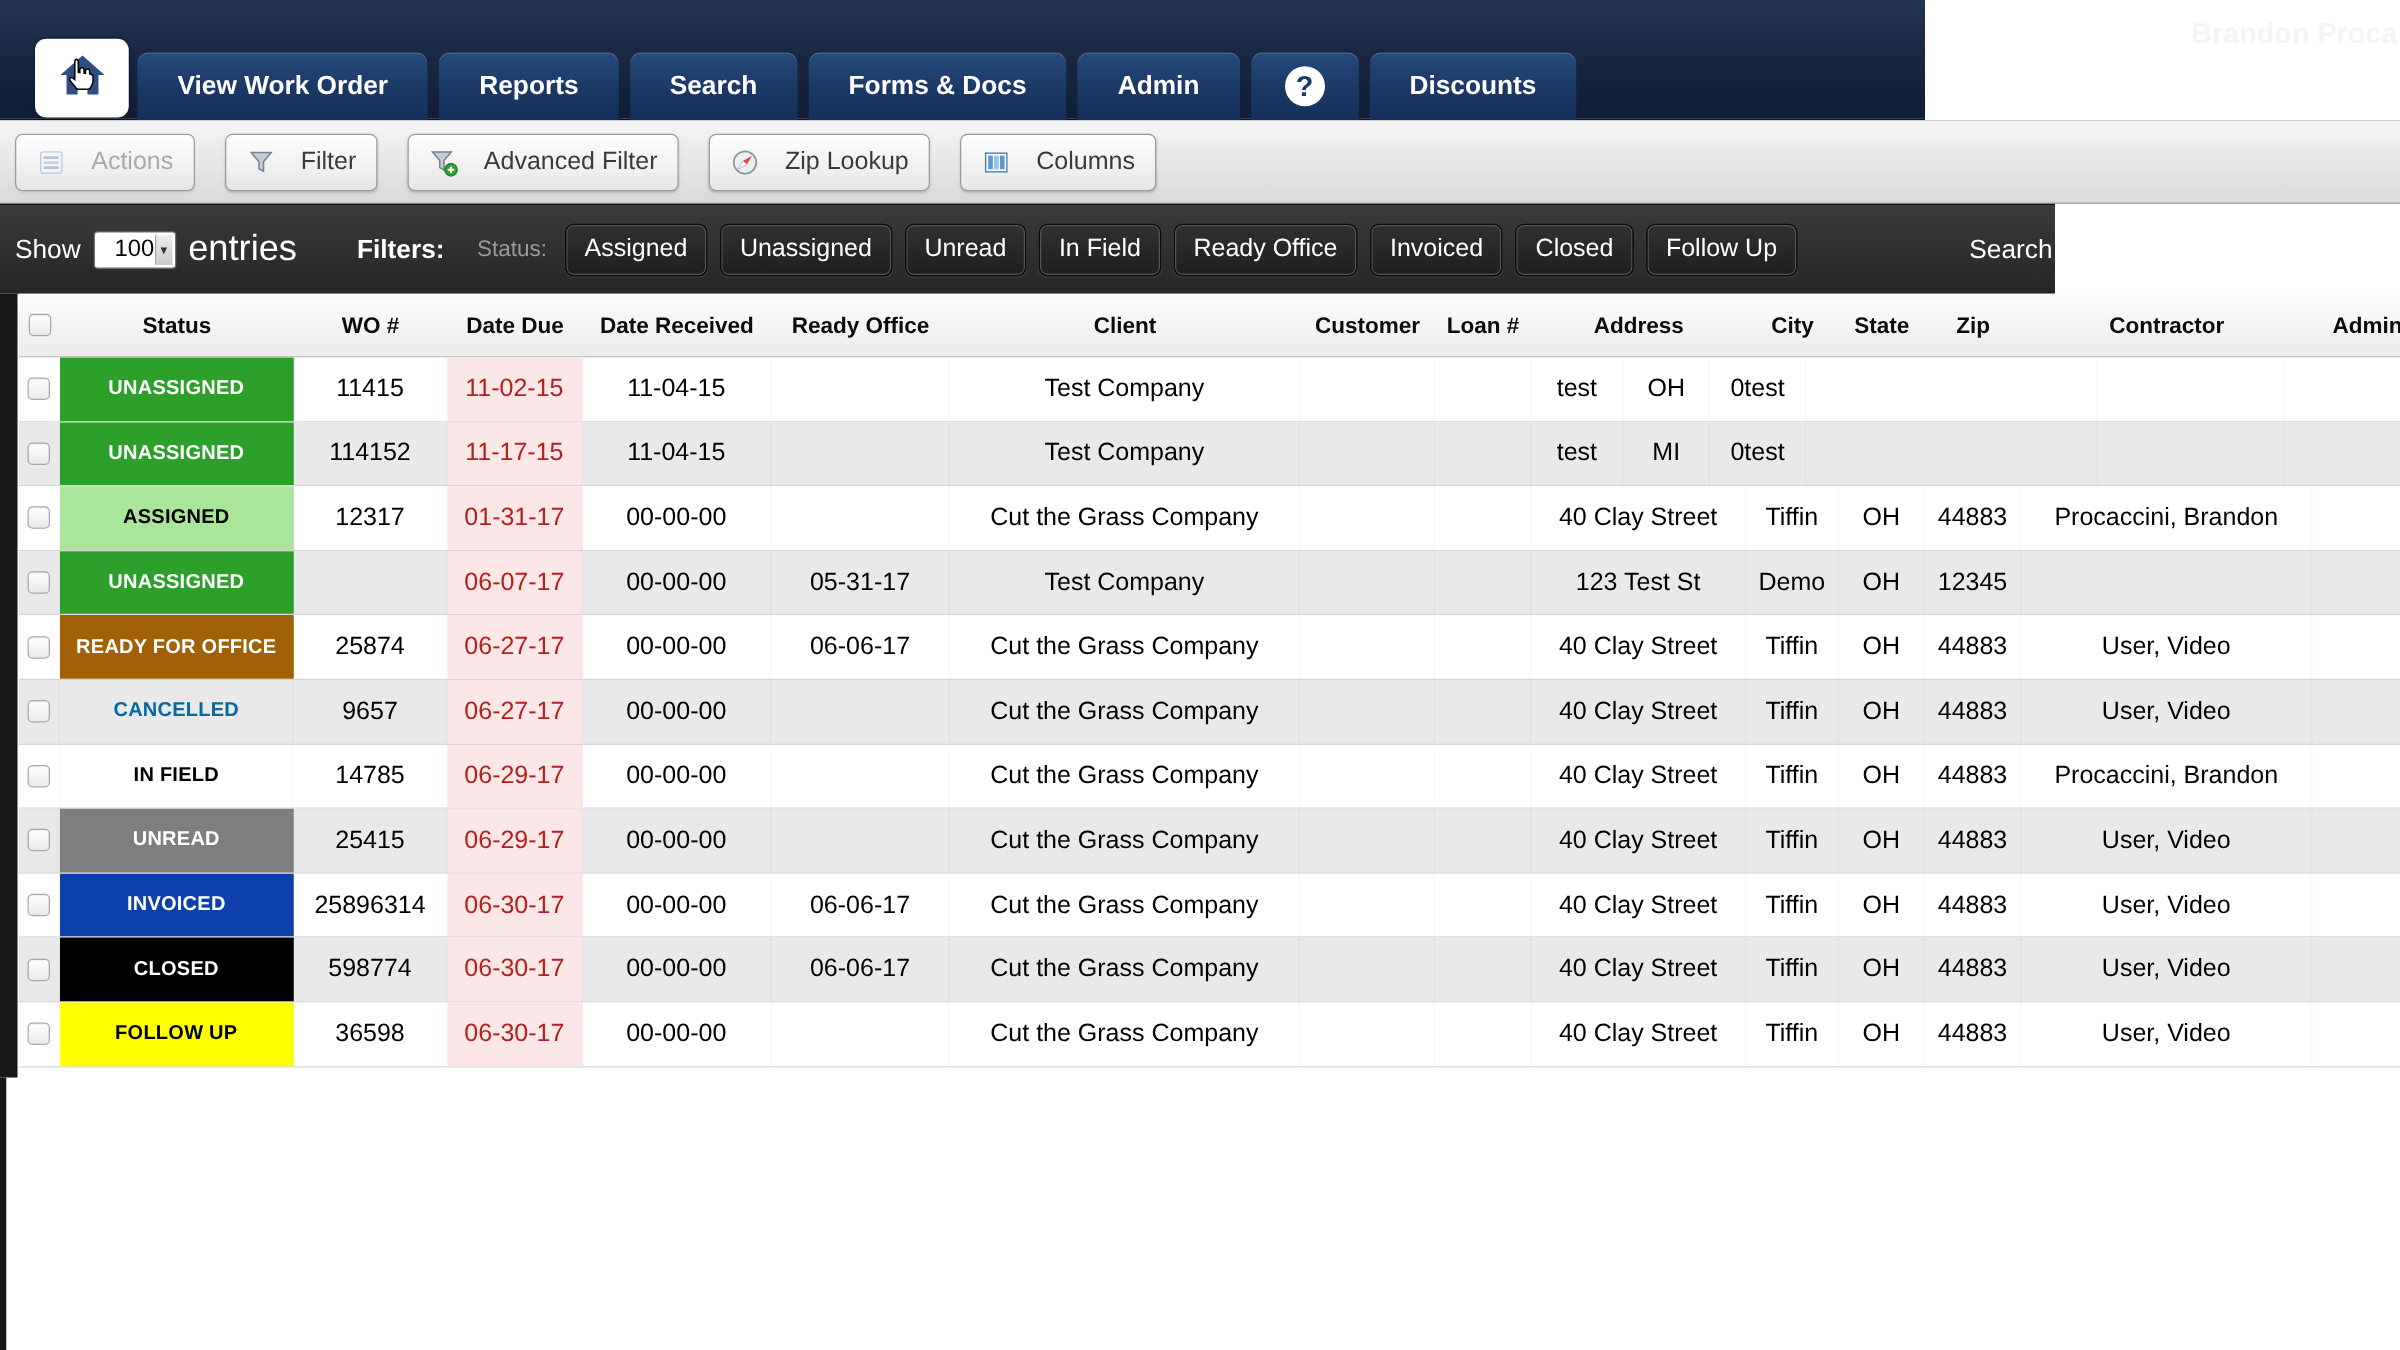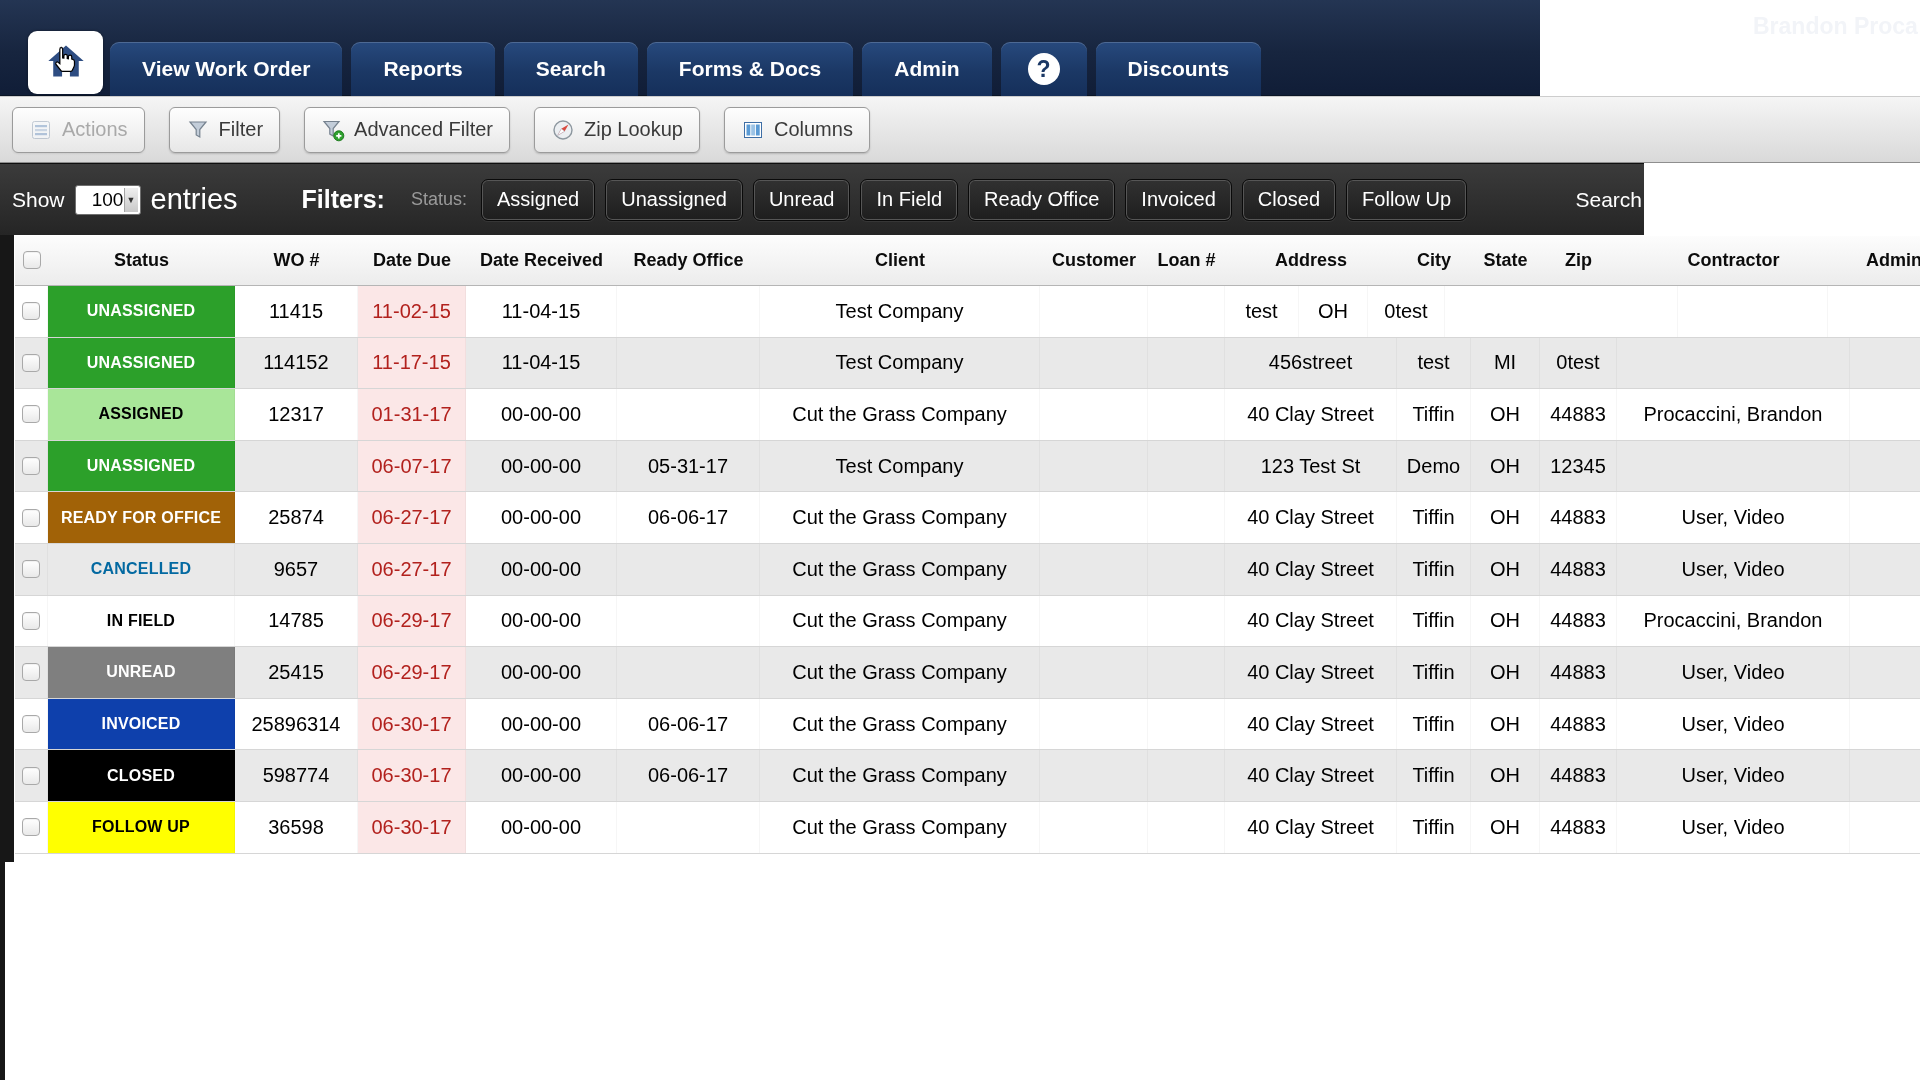--- a/index.html
+++ b/index.html
@@ -36,21 +36,21 @@
     font-weight:800;font-size:23px;display:flex;align-items:center;justify-content:center;
   }
   
   .toolbar{
     position:absolute;left:0;top:96px;width:1920px;height:67px;box-sizing:border-box;
     background:linear-gradient(180deg,#f5f5f5,#d9d9d9);
     border-top:1px solid #cdcdcd;border-bottom:1px solid #8e8e8e;
     display:flex;align-items:center;gap:24px;padding-left:12px;
   }
   .tbtn{
-    height:44px;display:flex;align-items:center;gap:9px;padding:0 16px;
+    height:44px;display:flex;align-items:center;gap:20px;padding:0 16px;
     background:linear-gradient(180deg,#fefefe,#e7e7e7);
     border:1px solid #9b9b9b;border-radius:6px;font-size:20px;color:#3a3a3a;
     box-shadow:0 1px 2px rgba(0,0,0,.18);cursor:pointer;white-space:nowrap;
   }
   .tbtn.disabled{color:#a9a9a9;box-shadow:0 1px 2px rgba(0,0,0,.08);}
   .tbtn.disabled svg{opacity:.55;}
   .tbtn svg{display:block;}
   
   .filterbar{
     position:absolute;left:0;top:163px;width:1644px;height:72px;box-sizing:border-box;
@@ -62,21 +62,21 @@
     margin-left:10px;width:66px;height:30px;background:#ffffff;border:1px solid #6f6f6f;
     border-radius:3px;position:relative;display:flex;align-items:center;justify-content:center;
     font-size:19px;color:#000;cursor:pointer;box-sizing:border-box;
   }
   .select-arrow{
     position:absolute;right:2px;top:2px;bottom:2px;width:13px;
     background:linear-gradient(180deg,#efefef,#c9c9c9);border-left:1px solid #a5a5a5;
     display:flex;align-items:center;justify-content:center;font-size:9px;color:#333;
   }
   .entries-label{margin-left:10px;font-size:29px;}
-  .filters-label{margin-left:64px;font-size:25px;font-weight:700;}
+  .filters-label{margin-left:48px;font-size:21px;font-weight:700;}
   .status-filters-label{margin-left:26px;font-size:18px;color:#9a9a9a;}
   .fbtns{display:flex;gap:10px;margin-left:14px;}
   .fbtn{
     height:40px;padding:0 15px;display:flex;align-items:center;border-radius:7px;
     background:linear-gradient(180deg,#313131,#1e1e1e);border:1px solid #0a0a0a;
     box-shadow:inset 0 0 0 1px #565656,0 1px 1px rgba(255,255,255,.07);
     color:#fff;font-size:20px;cursor:pointer;white-space:nowrap;
   }
   .search-label{position:absolute;right:2px;font-size:21px;}
   
@@ -275,21 +275,20 @@
         <span class="checkbox"></span>
       </div>
       <div class="cell c-status status-cell" style="background: rgb(44, 160, 42); color: rgb(255, 255, 255);">UNASSIGNED</div>
       <div class="cell c-wo">114152</div>
       <div class="cell c-date-due">11-17-15</div>
       <div class="cell c-date-received">11-04-15</div>
       <div class="cell c-ready-office"></div>
       <div class="cell c-client">Test Company</div>
       <div class="cell c-customer"></div>
       <div class="cell c-loan"></div>
-      <div class="cell c-address">456street</div>
       <div class="cell c-city">test</div>
       <div class="cell c-state">MI</div>
       <div class="cell c-zip">0test</div>
       <div class="cell c-contractor"></div>
       <div class="cell c-admin"></div>
     </div>
     <div class="row">
       <div class="cell c-cb">
         <span class="checkbox"></span>
       </div>

